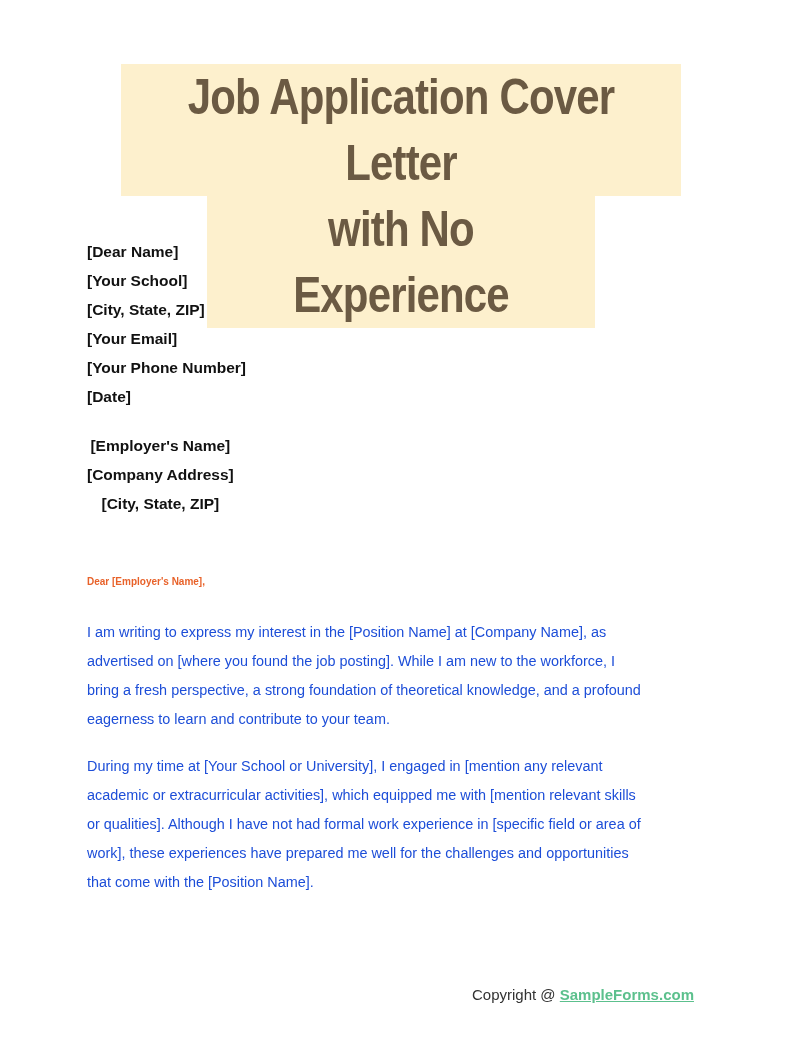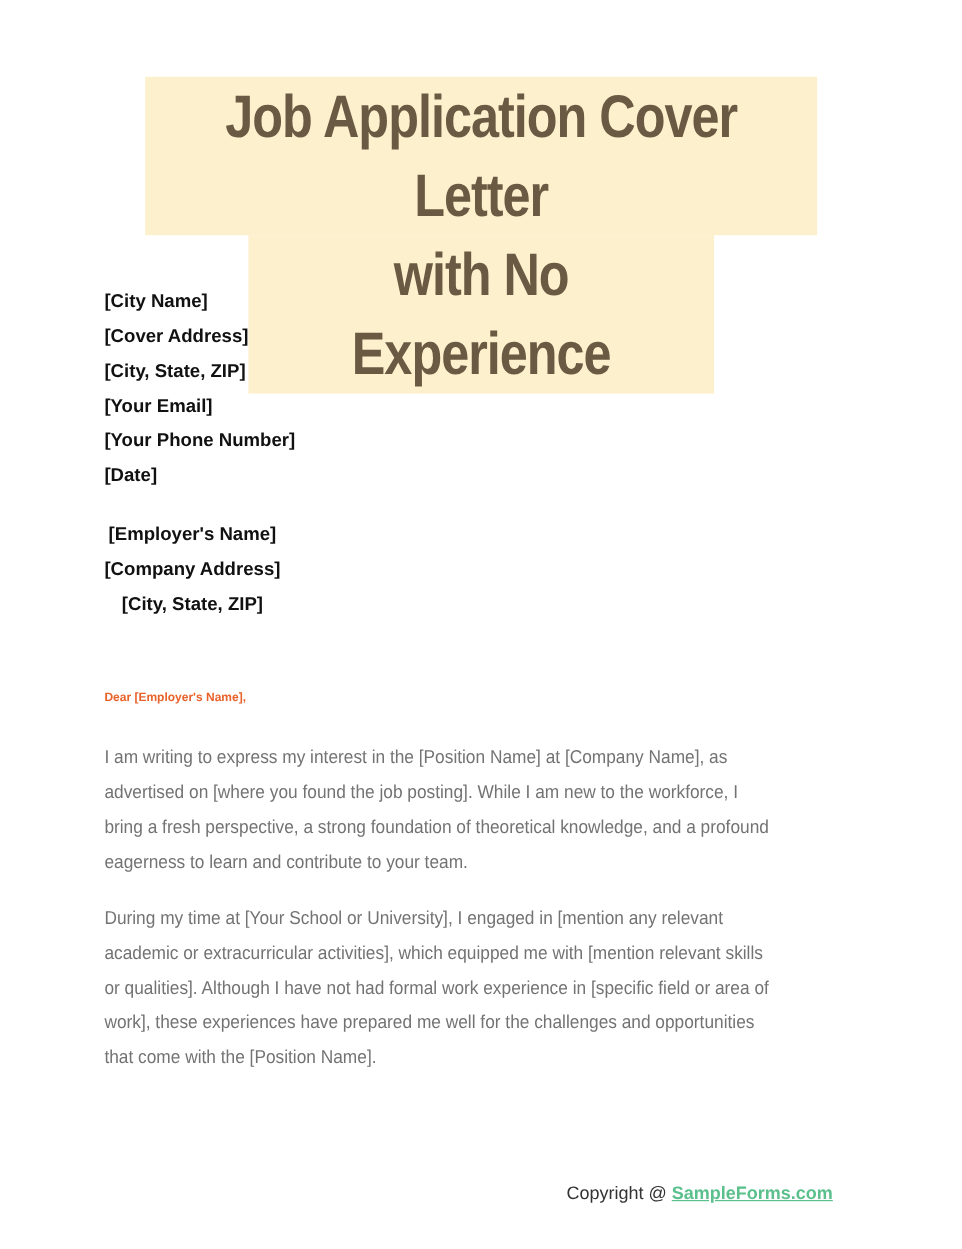--- a/index.html
+++ b/index.html
@@ -7,38 +7,38 @@
     .title-wrap { position: absolute; left: 0; top: 64px; width: 802px; text-align: center; }
     .title-line { display: inline-block; background: #fdf0cd; color: #6b5a43; font-family: "Liberation Sans", sans-serif; font-weight: bold; font-size: 50px; line-height: 66px; letter-spacing: -1px; padding: 0 2px; }
     .title-line span { display: inline-block; transform: scaleX(0.84); transform-origin: center; }
     .l1 { width: 556px; }
     .l2 { width: 384px; }
     .block { position: absolute; left: 87px; font-size: 15.5px; font-weight: bold; color: #111; }
     .block div { height: 29px; line-height: 20px; }
     .sender { top: 242px; }
     .recipient { top: 436px; text-align: center; }
     .salutation { position: absolute; left: 87px; top: 572px; font-size: 10px; font-weight: bold; color: #e8622a; line-height: 20px; }
-    .para { position: absolute; left: 87px; width: 640px; font-size: 15.5px; color: #737373; line-height: 29px; }
+    .para { position: absolute; left: 87px; width: 640px; font-size: 15.5px; color: #1d4ed8; line-height: 29px; }
     .para span { display: block; white-space: nowrap; transform: scaleX(0.93); transform-origin: left; }
     .p1 { top: 617px; }
     .p2 { top: 751px; }
     .footer { position: absolute; left: 472px; top: 986px; font-size: 15px; color: #333; }
     .footer a { color: #5cc08d; font-weight: bold; text-decoration: underline; }
   </style>
 </head>
 <body>
 
 <div class="title-wrap">
   <div class="title-line l1"><span>Job Application Cover Letter</span></div><br>
   <div class="title-line l2"><span>with No Experience</span></div>
 </div>
 
 <div class="block sender">
-  <div>[City Name]</div>
-  <div>[Cover Address]</div>
+  <div>[Dear Name]</div>
+  <div>[Your School]</div>
   <div>[City, State, ZIP]</div>
   <div>[Your Email]</div>
   <div>[Your Phone Number]</div>
   <div>[Date]</div>
 </div>
 
 <div class="block recipient">
   <div>[Employer's Name]</div>
   <div>[Company Address]</div>
   <div>[City, State, ZIP]</div>

